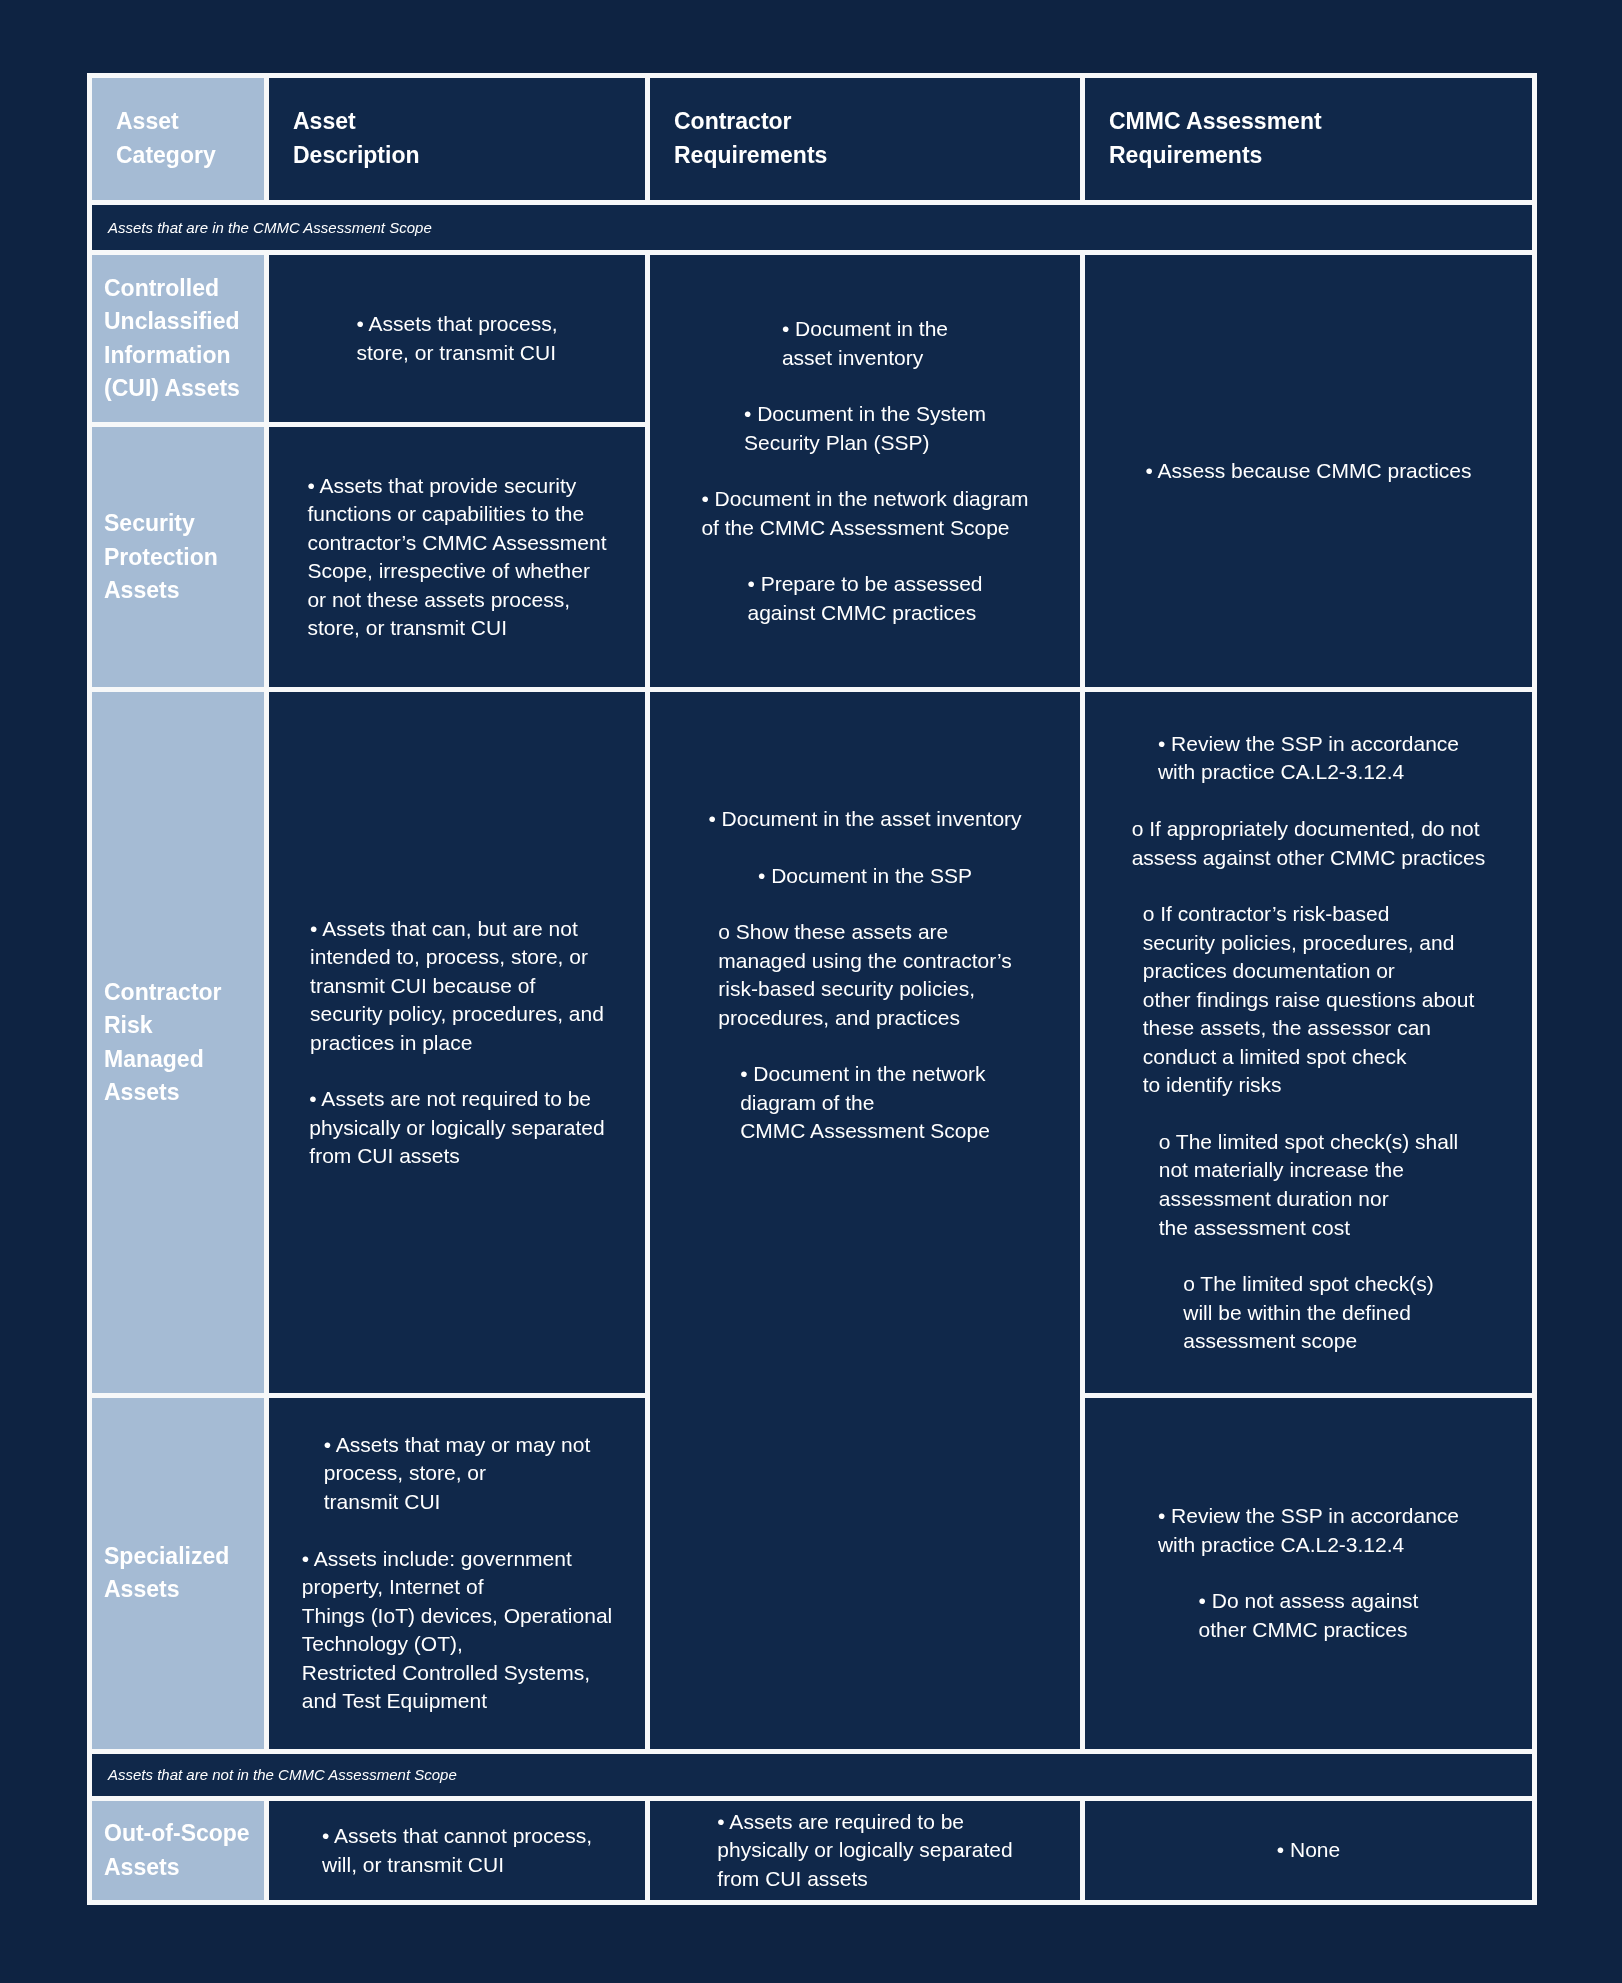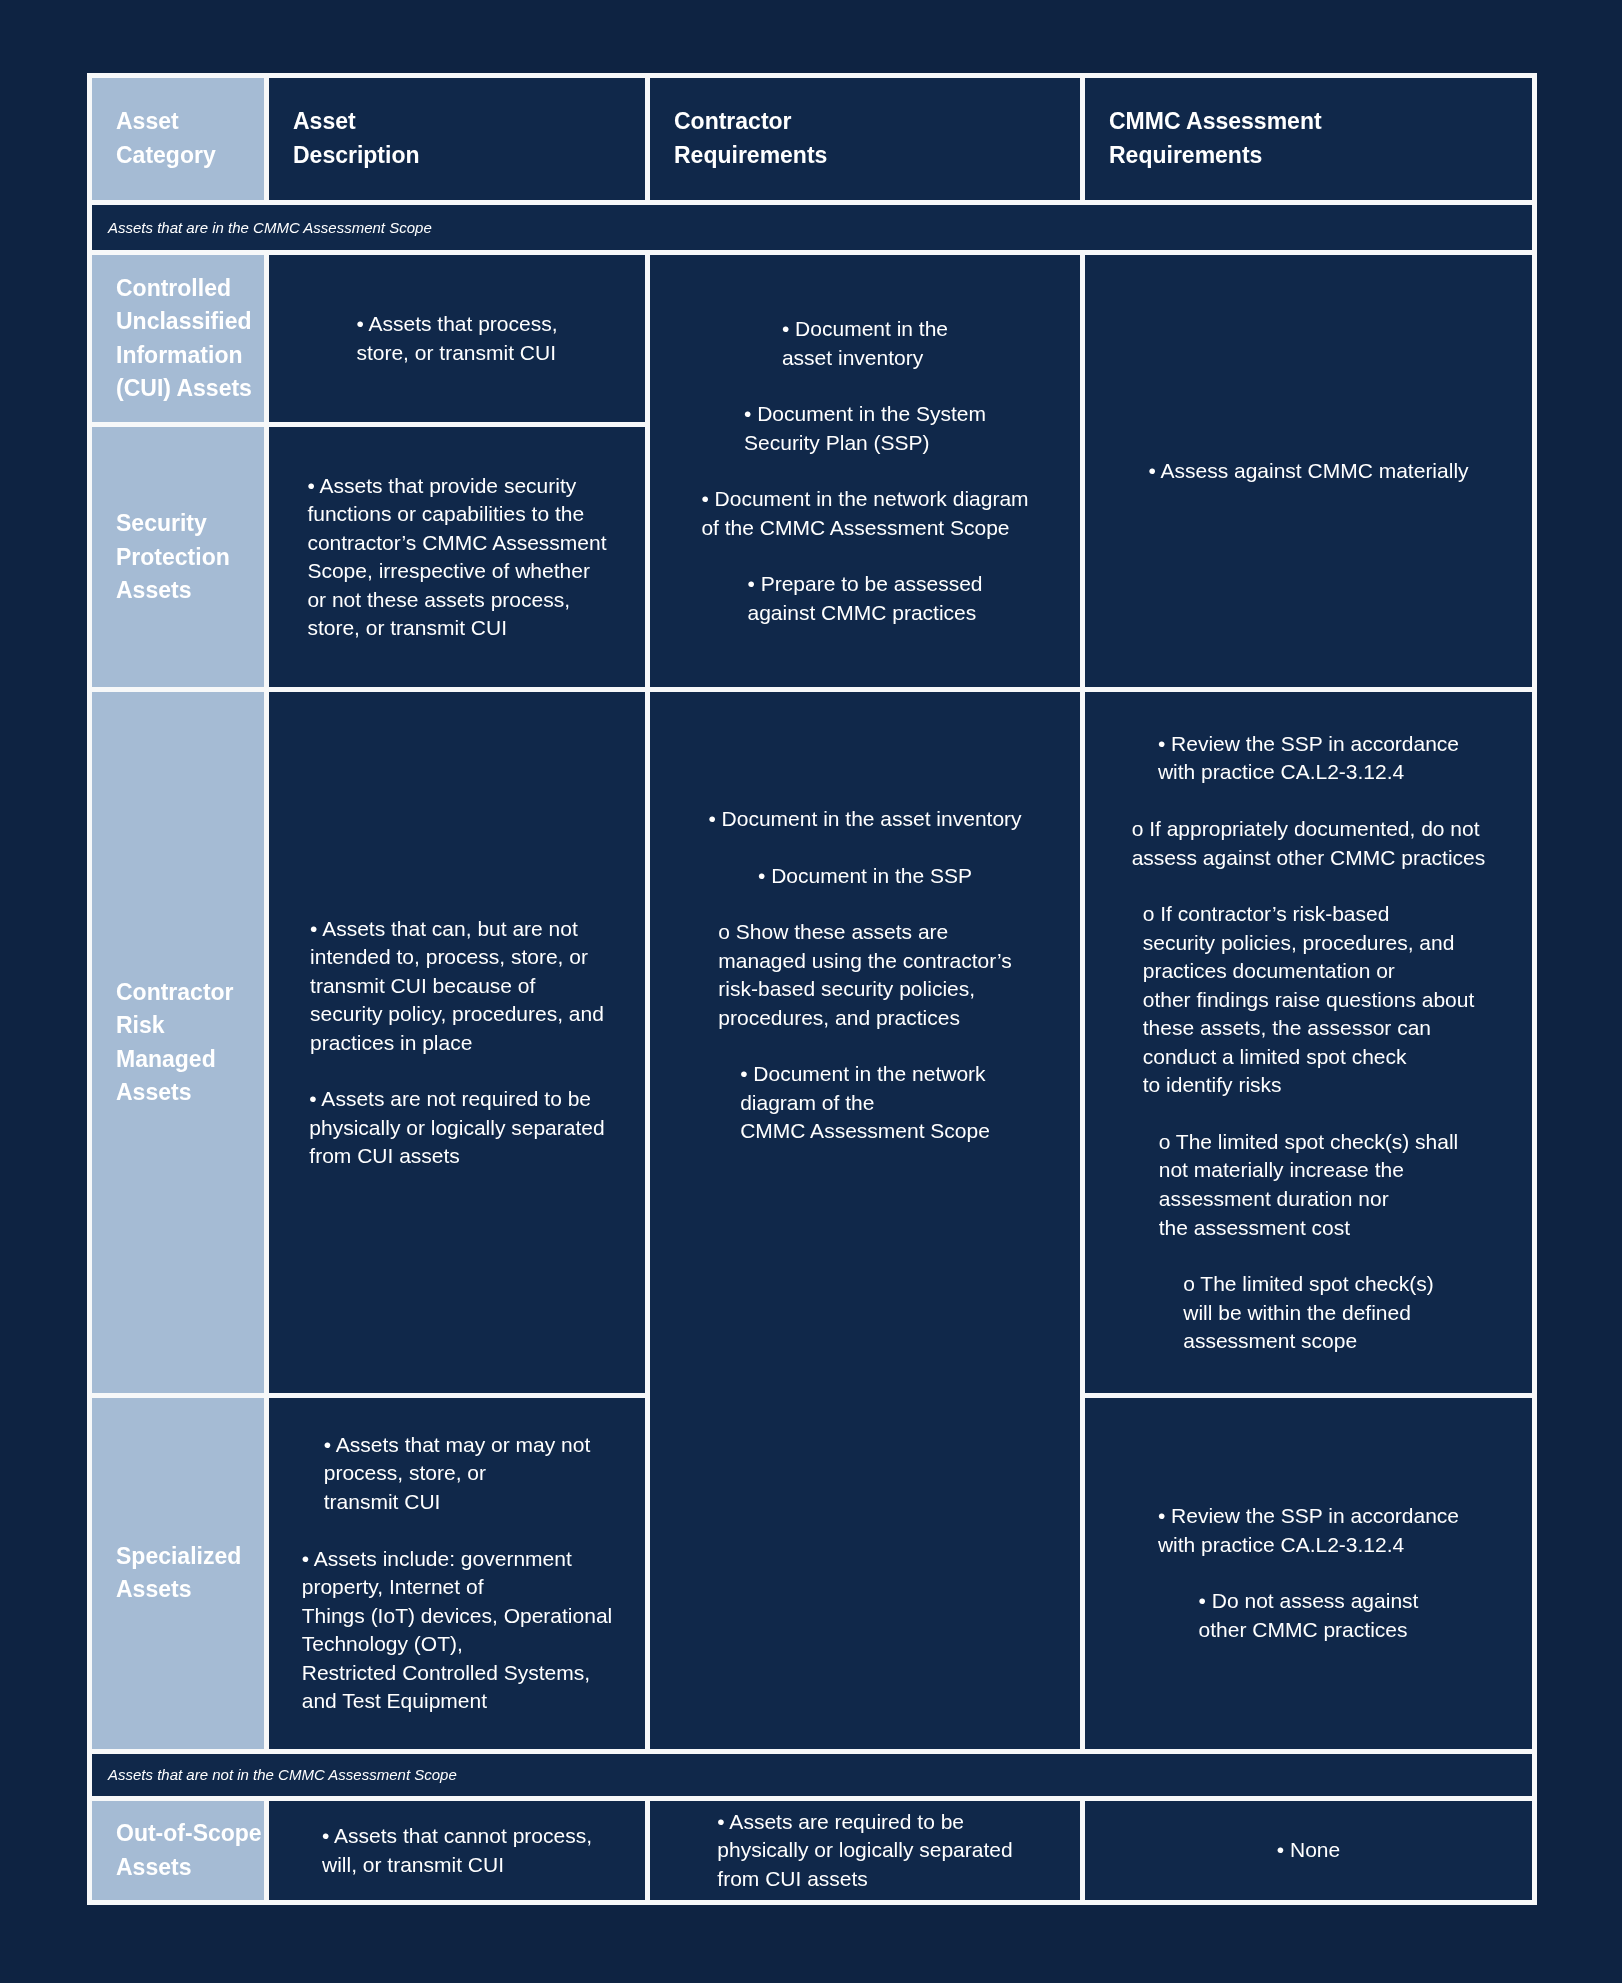--- a/index.html
+++ b/index.html
@@ -30,21 +30,21 @@
     font-weight: bold;
     line-height: 1.45;
     padding-left: 24px;
     white-space: pre-line;
   }
   th.cat-h, td.cat { background: var(--cell-light, #a5bbd4); }
   td.cat {
     font-weight: bold;
     font-size: 23px;
     line-height: 1.45;
-    padding-left: 24px;
+    padding-left: 12px;
     white-space: pre-line;
     text-align: left;
   }
   td.section {
     font-style: italic;
     font-size: 15px;
     padding-left: 16px;
     text-align: left;
   }
   .items {
@@ -119,21 +119,21 @@
           <div class="item">• Document in the System
 Security Plan (SSP)</div>
           <div class="item">• Document in the network diagram
 of the CMMC Assessment Scope</div>
           <div class="item">• Prepare to be assessed
 against CMMC practices</div>
         </div>
       </td>
       <td rowspan="2">
         <div class="items">
-          <div class="item">• Assess against CMMC materially</div>
+          <div class="item">• Assess because CMMC practices</div>
         </div>
       </td>
     </tr>
 
     <tr class="r-spa">
       <td class="cat">Security
 Protection
 Assets</td>
       <td>
         <div class="items">

